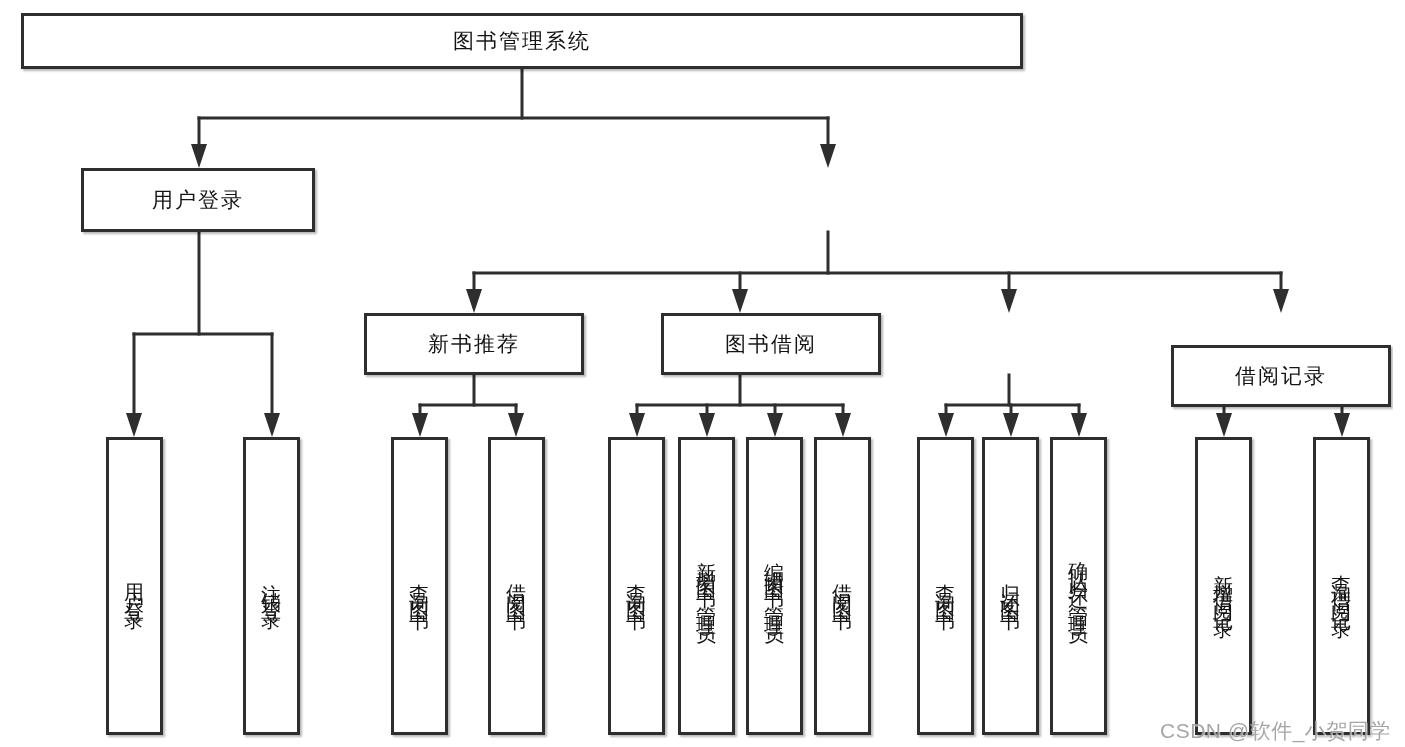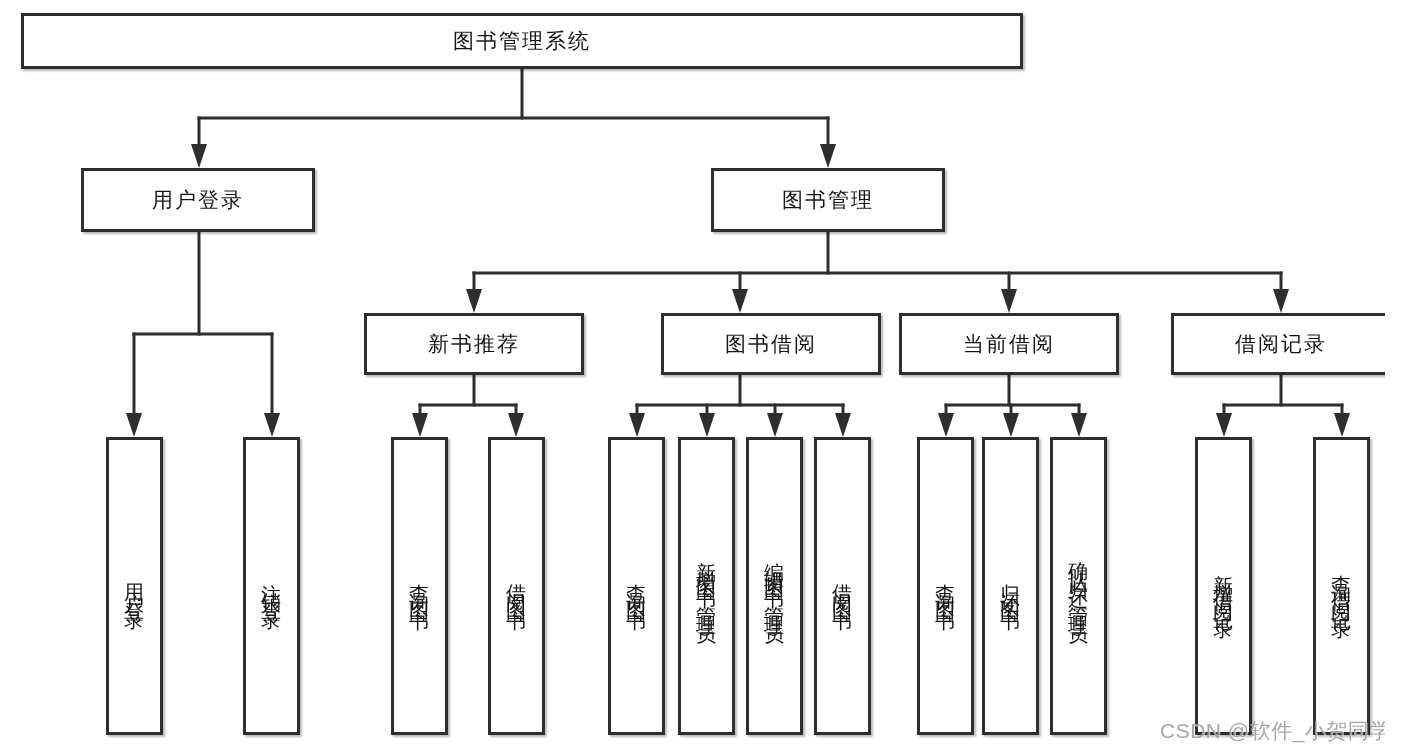--- a/index.html
+++ b/index.html
@@ -7,20 +7,21 @@
     padding: 0;
     background: #ffffff;
     font-family: "Liberation Sans", sans-serif;
   }
   .canvas {
     position: relative;
     width: 1385px;
     height: 747px;
     background: #ffffff;
     overflow: hidden;
+    padding-left: 8px;
   }
   .connectors {
     position: absolute;
     left: 0;
     top: 0;
     z-index: 1;
   }
   .node {
     position: absolute;
     box-sizing: border-box;
@@ -49,21 +50,21 @@
     white-space: nowrap;
   }
   
   .n-root   { left: 21px;   top: 13px;  width: 1002px; height: 56px; }
   .n-login  { left: 81px;   top: 168px; width: 234px;  height: 64px; }
   .n-mgmt   { left: 711px;  top: 168px; width: 234px;  height: 64px; }
   .n-sec    { top: 313px; width: 220px; height: 62px; }
   .n-sec0   { left: 364px; text-align: center; }
   .n-sec1   { left: 661px; }
   .n-sec2   { left: 899px; }
-  .n-sec3   { left: 1171px; }
+  .n-sec3   { left: 1171px; margin-top: 32px; }
   .leaf     { top: 437px; width: 57px; height: 298px; }
   .lf-a0 { left: 106px; }  .lf-a1 { left: 243px; }
   .lf-b0 { left: 391px; }  .lf-b1 { left: 488px; }
   .lf-c0 { left: 608px; }  .lf-c1 { left: 678px; }  .lf-c2 { left: 746px; }  .lf-c3 { left: 814px; }
   .lf-d0 { left: 917px; }  .lf-d1 { left: 982px; }  .lf-d2 { left: 1050px; }
   .lf-e0 { left: 1195px; } .lf-e1 { left: 1313px; }
   .watermark {
     position: absolute;
     left: 1160px;
     top: 717px;
@@ -147,33 +148,27 @@
     </g>
   </svg>
 
   <div class="node n-root">
     <span class="hlabel">图书管理系统</span>
   </div>
 
   <div class="node n-login">
     <span class="hlabel">用户登录</span>
   </div>
-  <div class="node n-mgmt">
-    <span class="hlabel">图书管理</span>
-  </div>
 
   <div class="node n-sec n-sec0">
     <span class="hlabel">新书推荐</span>
   </div>
   <div class="node n-sec n-sec1">
     <span class="hlabel">图书借阅</span>
   </div>
-  <div class="node n-sec n-sec2">
-    <span class="hlabel">当前借阅</span>
-  </div>
   <div class="node n-sec n-sec3">
     <span class="hlabel">借阅记录</span>
   </div>
 
   <div class="node leaf lf-a0">
     <span class="vtext">用户登录</span>
   </div>
   <div class="node leaf lf-a1">
     <span class="vtext">注销登录</span>
   </div>

